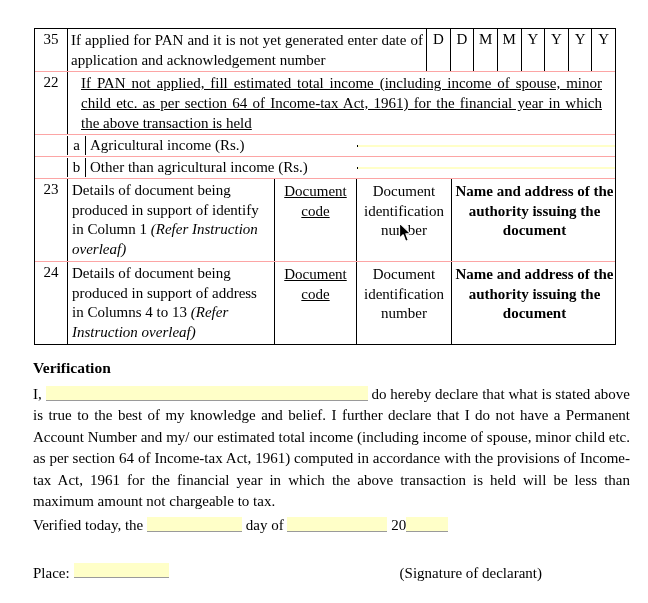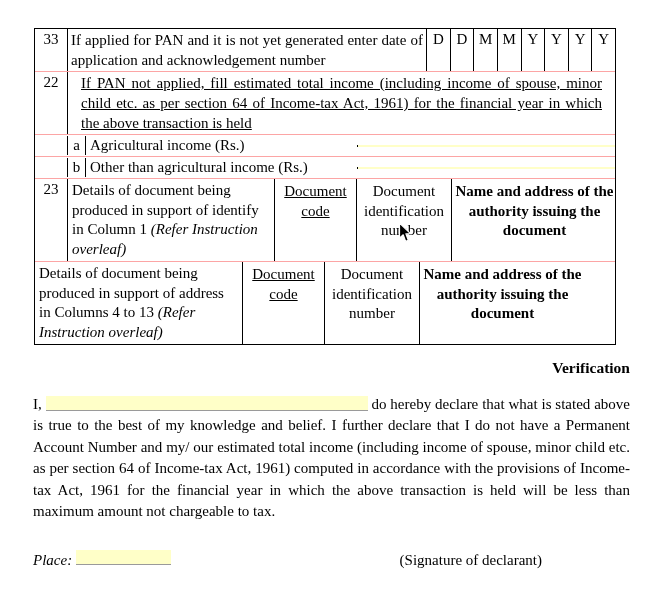--- a/index.html
+++ b/index.html
@@ -49,23 +49,23 @@
   
   .verif {
     position: absolute;
     left: 33px; top: 357px;
     width: 597px;
     font-size: 15px;
     line-height: 21.5px;
   }
   .verif-heading {
     font-weight: bold;
-    text-align: right;
+    text-align: left;
     font-size: 15.5px;
-    margin-bottom: 15px;
+    margin-bottom: 5px;
   }
   .vpara { text-align: justify; }
   .blank {
     display: inline-block;
     background: #FFFFC8;
     border-bottom: 1px solid #9a9a9a;
     height: 15px;
     vertical-align: -2px;
   }
   .name-blank  { width: 322px; }
@@ -73,37 +73,37 @@
   .month-blank { width: 100px; }
   .year-blank  { width: 42px; }
   .place-blank { width: 95px; }
   .verified-line { margin-top: 2px; }
   .place-line {
     margin-top: 27px;
     display: flex;
     align-items: baseline;
   }
   .sig-label { margin-left: auto; margin-right: 88px; }
-  .place-label { margin-right: 4px; font-style: italic; }
+  .place-label { margin-right: 4px; }
 
   
   .cursor {
     position: absolute;
     left: 398px; top: 222px;
     width: 14px; height: 21px;
     pointer-events: none;
   }
 </style>
 </head>
 <body>
 
 <div class="form-table">
 
   <div class="trow min-r21">
-    <div class="tcell numcol">33</div>
+    <div class="tcell numcol">35</div>
     <div class="tcell r21text">If applied for PAN and it is not yet generated enter date of application and acknowledgement number</div>
     <div class="dateboxes">
       <div class="datebox" style="border-left:1px solid #000">D</div>
       <div class="datebox">D</div>
       <div class="datebox">M</div>
       <div class="datebox">M</div>
       <div class="datebox">Y</div>
       <div class="datebox">Y</div>
       <div class="datebox">Y</div>
       <div class="datebox">Y</div>
@@ -131,33 +131,35 @@
 
   <div class="trow min-r23">
     <div class="tcell numcol">23</div>
     <div class="tcell desccol"><span>Details of document being produced in support of identify in Column 1</span> <span class="note">(Refer Instruction overleaf)</span></div>
     <div class="tcell codecol">Document code</div>
     <div class="tcell idcol">Document identification number</div>
     <div class="tcell authcol">Name and address of the authority issuing the document</div>
   </div>
 
   <div class="trow min-r24">
+    <div class="tcell numcol">24</div>
     <div class="tcell desccol"><span>Details of document being produced in support of address in Columns 4 to 13</span> <span class="note">(Refer Instruction overleaf)</span></div>
     <div class="tcell codecol">Document code</div>
     <div class="tcell idcol">Document identification number</div>
     <div class="tcell authcol">Name and address of the authority issuing the document</div>
   </div>
 
 </div>
 
 <div class="verif">
   <div class="verif-heading">Verification</div>
 
   <div class="vpara"><span>I,</span> <span class="blank name-blank"></span> <span>do hereby declare that what is stated above is true to the best of my knowledge and belief. I further declare that I do not have a Permanent Account Number and my/ our estimated total income (including income of spouse, minor child etc. as per section 64 of Income-tax Act, 1961) computed in accordance with the provisions of Income-tax Act, 1961 for the financial year in which the above transaction is held will be less than maximum amount not chargeable to tax.</span></div>
 
+  <div class="verified-line"><span>Verified today, the</span> <span class="blank day-blank"></span> <span>day of</span> <span class="blank month-blank"></span> <span>20</span><span class="blank year-blank"></span></div>
 
   <div class="place-line">
     <span class="place-label">Place:</span>
     <span class="blank place-blank"></span>
     <span class="sig-label">(Signature of declarant)</span>
   </div>
 </div>
 
 <svg class="cursor" viewBox="0 0 14 21" xmlns="http://www.w3.org/2000/svg">
   <path d="M1.5 1 L1.5 16.2 L5.2 12.8 L7.6 19.3 L10.3 18.2 L7.9 11.9 L12.5 11.6 Z" fill="#000000" stroke="#ffffff" stroke-width="1.2" stroke-linejoin="round"></path>

